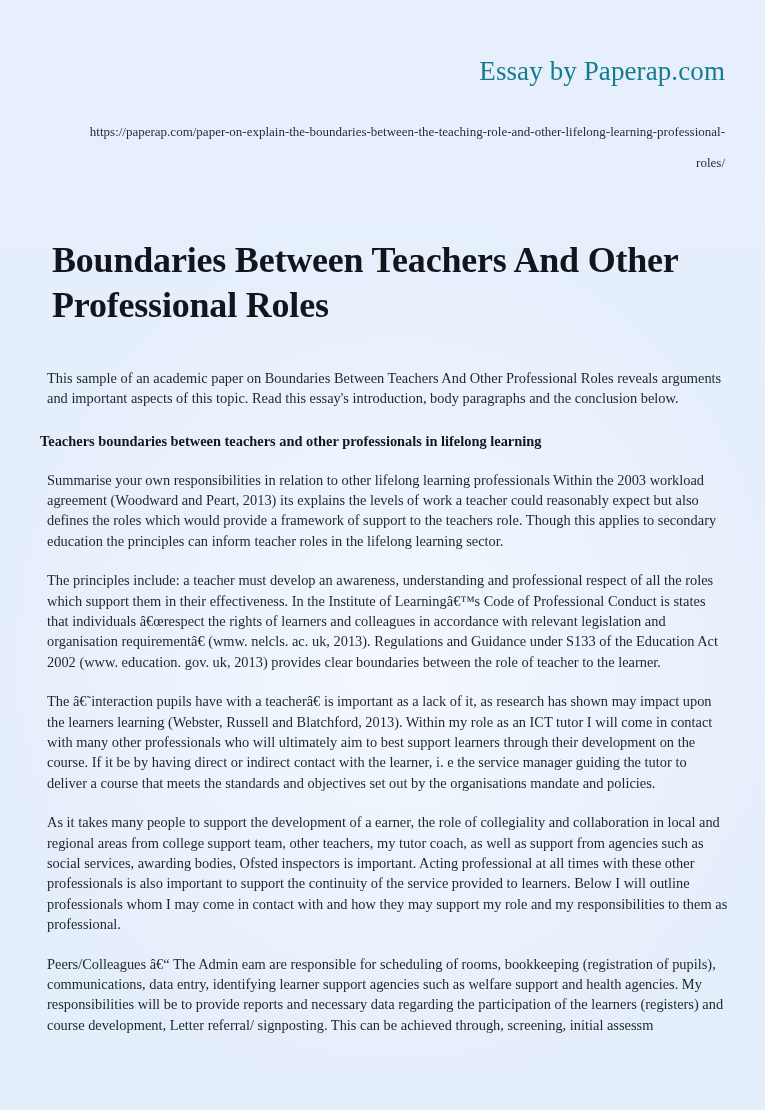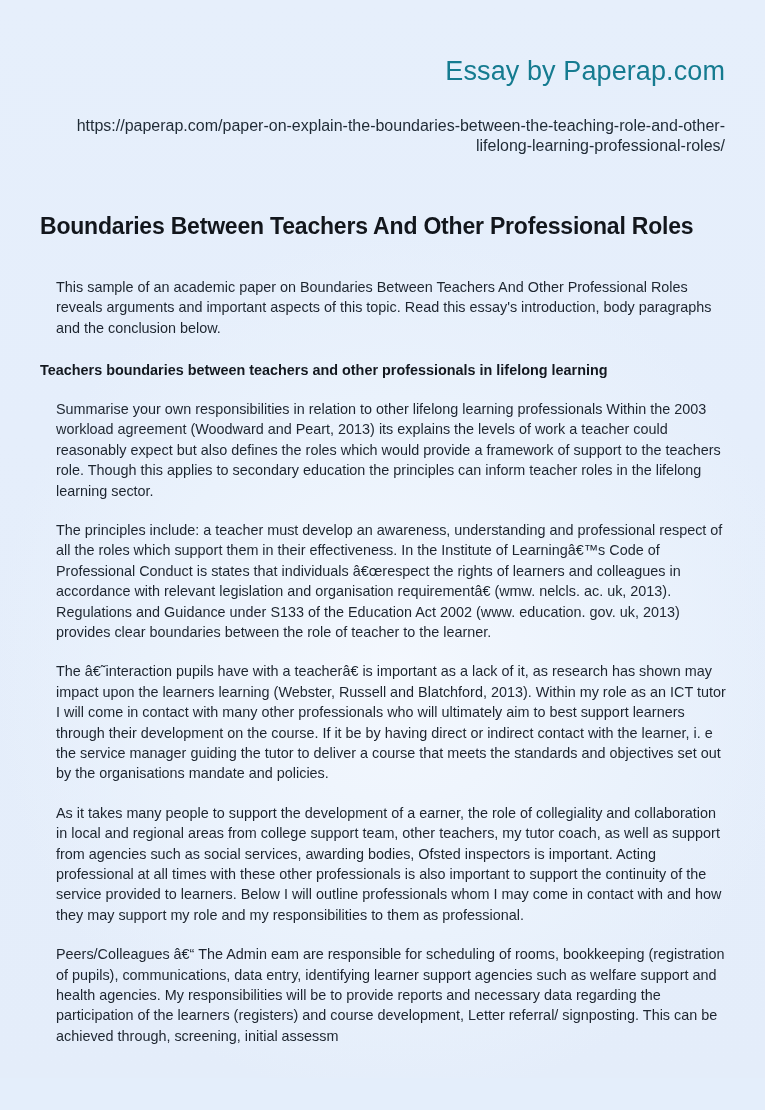--- a/index.html
+++ b/index.html
@@ -17,20 +17,21 @@
 
   .page {
     position: relative;
     width: 765px;
     height: 1078px;
     box-sizing: border-box;
     background:
       radial-gradient(ellipse 520px 560px at 52% 62%, #f4f8fe 0%, #eaf2fc 48%, rgba(232,240,252,0) 78%),
       linear-gradient(180deg, #e6effb 0%, #e5eefb 40%, #e4edfa 100%);
     overflow: hidden;
+    font-family: Liberation Serif, serif;
   }
 
   
   .brand-row {
     padding: 57px 40px 0 40px;
     text-align: right;
   }
   .brand {
     display: inline-block;
     font-size: 27px;
@@ -41,48 +42,48 @@
   }
 
   .url-row {
     padding: 29px 40px 0 40px;
     text-align: right;
   }
   .source-url {
     display: block;
     margin-left: auto;
     max-width: 652px;
-    font-size: 16px;
-    line-height: 20px;
+    font-size: 13px;
+    line-height: 31px;
     color: #1f2a35;
     word-break: normal;
   }
 
   
   .title-wrap {
     padding: 48px 40px 0 40px;
   }
   .doc-title {
-    margin: 0;
+    margin: 12px;
     max-width: 672px;
-    font-size: 23px;
+    font-size: 36px;
     line-height: 45px;
     font-weight: 700;
     color: #12161c;
     letter-spacing: -0.2px;
   }
 
   
   .article {
     padding: 28px 35px 0 40px;
     max-width: 765px;
     box-sizing: border-box;
   }
   .article p {
-    margin: 0 0 19px 16px;
+    margin: 0 0 19px 7px;
     font-size: 14.4px;
     line-height: 20.4px;
     color: #1d252f;
     max-width: 690px;
     text-align: left;
   }
   .article p.lead {
     margin-bottom: 22px;
   }
   .article h2 {

